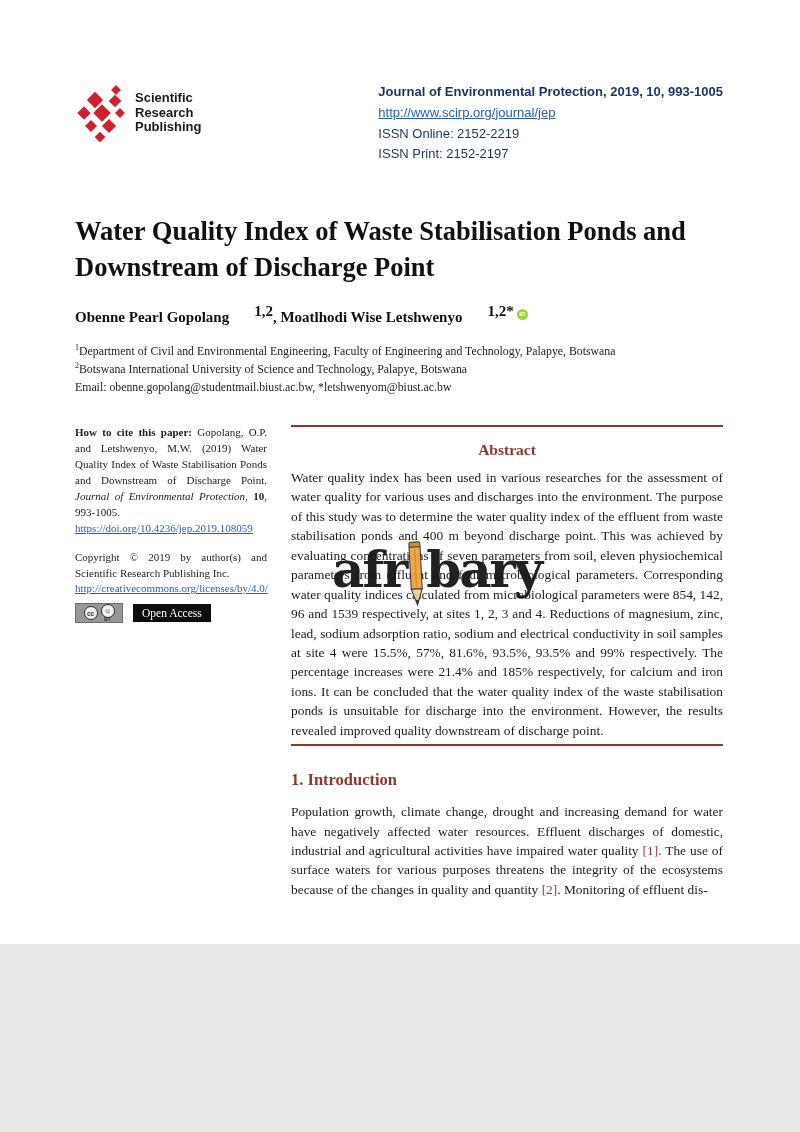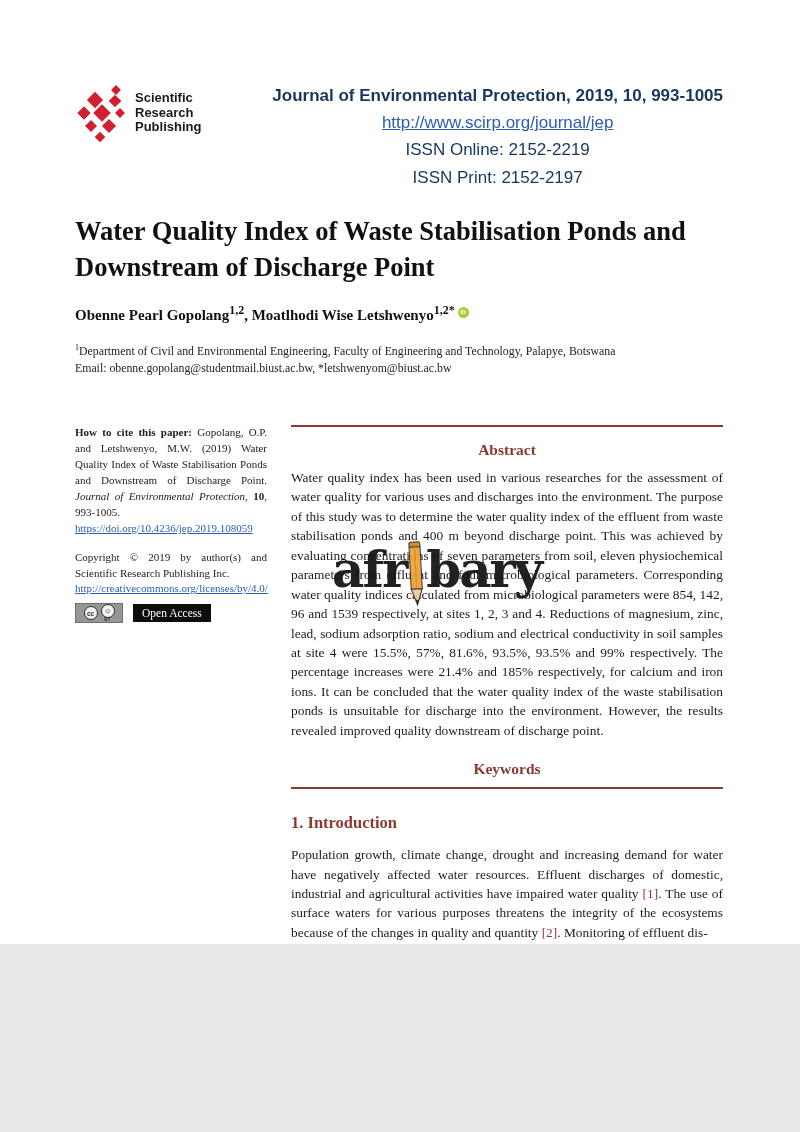--- a/index.html
+++ b/index.html
@@ -4,29 +4,29 @@
 <style>
   html,body{margin:0;padding:0;background:#e8e8e8;}
   .page{
     position:relative;width:800px;height:944px;background:#ffffff;
     margin:0 auto;overflow:hidden;
     font-family:"Liberation Serif", serif;color:#1a1a1a;
   }
   
   .hdr-logo{position:absolute;top:84px;left:75px;display:flex;align-items:center;gap:8px;}
   .hdr-logo-text{font-family:"Liberation Sans",sans-serif;font-weight:bold;font-size:13px;line-height:1.12;color:#1a1a1a;}
-  .hdr-right{position:absolute;top:82px;right:77px;text-align:center;
-    font-family:"Liberation Sans",sans-serif;font-size:17px;line-height:1.6;color:#17365d;}
+  .hdr-right{position:absolute;top:82px;right:77px;text-align:left;
+    font-family:"Liberation Sans",sans-serif;font-size:13px;line-height:1.6;color:#17365d;}
   .hdr-journal{font-weight:bold;}
   a.lnk{color:#2a5db0;text-decoration:underline;cursor:pointer;}
   
   .title{position:absolute;top:196px;left:75px;width:620px;
     font-size:26.5px;font-weight:bold;line-height:1.35;color:#111;}
   .authors{position:absolute;top:303px;left:75px;font-size:15px;font-weight:bold;color:#111;}
-  .authors sup{font-size:12px;}
+  .authors sup{font-size:15px;margin-left:25px;}
   .orcid{display:inline-block;width:11px;height:11px;border-radius:50%;background:#a6ce39;
     color:#fff;font-family:"Liberation Sans",sans-serif;font-size:6px;font-weight:bold;
     text-align:center;line-height:11px;vertical-align:super;margin-left:3px;}
   .affils{position:absolute;top:342px;left:75px;width:650px;font-size:11.8px;line-height:1.48;color:#222;}
   .affils sup{font-size:8px;}
   
   .columns{position:absolute;top:425px;left:75px;width:648px;display:flex;gap:24px;}
   .leftcol{width:192px;flex:0 0 192px;font-size:11px;line-height:1.45;color:#222;text-align:justify;}
   .leftcol .blk{margin-bottom:13px;}
   .leftcol .lbl{font-weight:bold;}
@@ -99,20 +99,21 @@
   </div>
 
   <h1 class="title">Water Quality Index of Waste Stabilisation Ponds and Downstream of Discharge Point</h1>
 
   <div class="authors">
     <span>Obenne Pearl Gopolang</span><sup>1,2</sup><span>, </span><span>Moatlhodi Wise Letshwenyo</span><sup>1,2*</sup><span class="orcid">iD</span>
   </div>
 
   <div class="affils">
     <div><sup>1</sup><span>Department of Civil and Environmental Engineering, Faculty of Engineering and Technology, Palapye, Botswana</span></div>
+    <div><sup>2</sup><span>Botswana International University of Science and Technology, Palapye, Botswana</span></div>
     <div>Email: obenne.gopolang@studentmail.biust.ac.bw, *letshwenyom@biust.ac.bw</div>
   </div>
 
   <div class="columns">
 
     <div class="leftcol">
       <div class="blk">
         <span class="lbl">How to cite this paper: </span><span>Gopolang, O.P. and Letshwenyo, M.W. (2019) Water Quality Index of Waste Stabilisation Ponds and Downstream of Discharge Point. </span><span class="ital">Journal of Environmental Protection</span><span>, </span><span class="bold">10</span><span>, 993-1005.</span><br>
         <a class="lnk">https://doi.org/10.4236/jep.2019.108059</a>
       </div>
@@ -132,21 +133,20 @@
           <span class="oa-badge">Open Access</span>
         </div>
       </div>
     </div>
 
     <div class="maincol">
       <hr class="rule">
       <h2 class="sec-h">Abstract</h2>
       <p class="body-p">Water quality index has been used in various researches for the assessment of water quality for various uses and discharges into the environment. The purpose of this study was to determine the water quality index of the effluent from waste stabilisation ponds and 400 m beyond discharge point. This was achieved by evaluating concentrations of seven parameters from soil, eleven physiochemical parameters from effluent and four microbiological parameters. Corresponding water quality indices calculated from microbiological parameters were 854, 142, 96 and 1539 respectively, at sites 1, 2, 3 and 4. Reductions of magnesium, zinc, lead, sodium adsorption ratio, sodium and electrical conductivity in soil samples at site 4 were 15.5%, 57%, 81.6%, 93.5%, 93.5% and 99% respectively. The percentage increases were 21.4% and 185% respectively, for calcium and iron ions. It can be concluded that the water quality index of the waste stabilisation ponds is unsuitable for discharge into the environment. However, the results revealed improved quality downstream of discharge point.</p>
 
-      <h2 class="sec-h" style="margin-top:20px;">Keywords</h2>
 
       <hr class="rule rule-mid">
       <h2 class="intro-h">1. Introduction</h2>
       <p class="body-p">
         <span>Population growth, climate change, drought and increasing demand for water have negatively affected water resources. Effluent discharges of domestic, industrial and agricultural activities have impaired water quality </span><span class="ref">[1]</span><span>. The use of surface waters for various purposes threatens the integrity of the ecosystems because of the changes in quality and quantity </span><span class="ref">[2]</span><span>. Monitoring of effluent dis-</span>
       </p>
     </div>
   </div>
 
   <div class="watermark">

